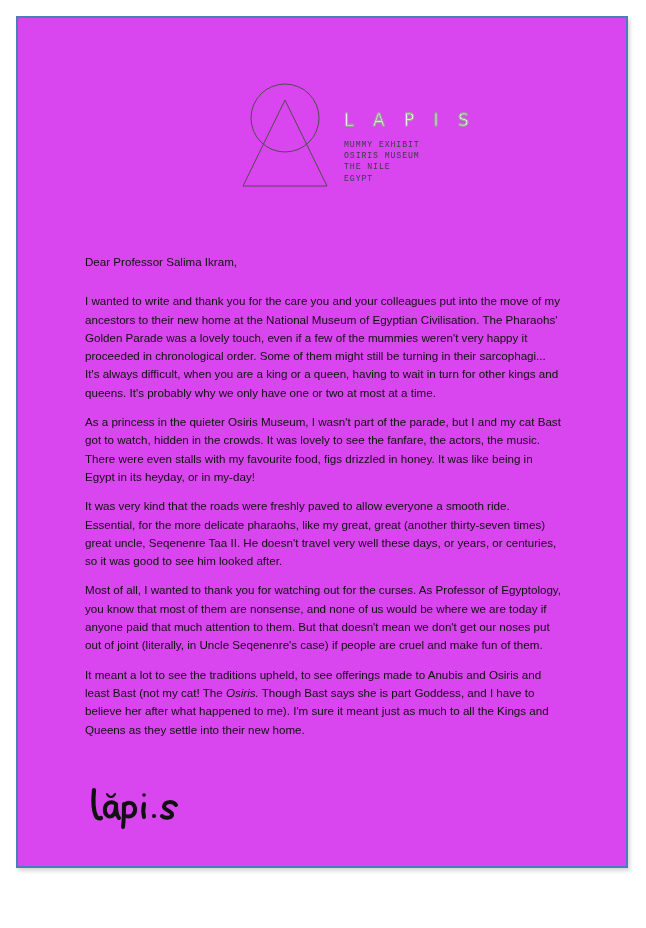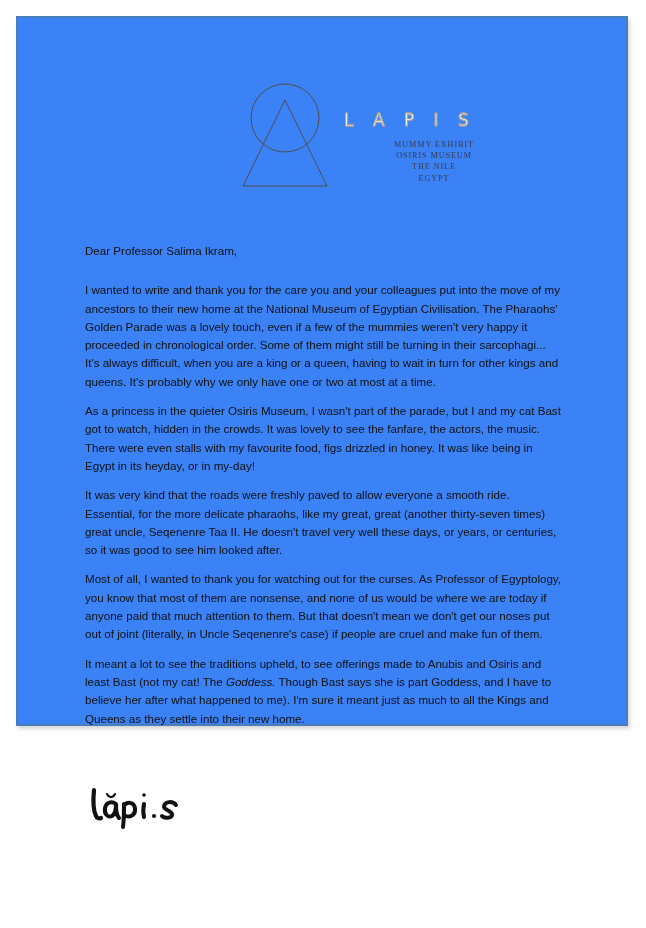--- a/index.html
+++ b/index.html
@@ -13,22 +13,22 @@
     height: 928px;
     overflow: hidden;
     font-family: "Liberation Sans", sans-serif;
   }
 
   #page {
     position: absolute;
     left: 16px;
     top: 16px;
     width: 612px;
-    height: 710px;
-    background: #3b82f6;
+    height: 852px;
+    background: #d946ef;
     border: 2px solid #4a7ebb;
     box-sizing: border-box;
     box-shadow: 2px 3px 4px rgba(0,0,0,0.16);
   }
 
   
   .letterhead {
     position: absolute;
     left: 0;
     top: 58px;
@@ -57,45 +57,44 @@
     color: #ffffff;
     -webkit-text-stroke: 0.8px #9a9a9a;
     text-shadow:
       -0.7px 0 #9a9a9a, 0.7px 0 #9a9a9a,
       0 -0.7px #9a9a9a, 0 0.7px #9a9a9a;
     line-height: 1;
     margin: 0 0 10px 0;
     white-space: nowrap;
   }
   .brand-lines {
-    font-family: Liberation Serif, serif;
+    font-family: Liberation Mono, monospace;
     font-size: 8.2px;
     letter-spacing: 0.9px;
     color: #3b3b46;
     line-height: 11.2px;
     font-variant: small-caps;
     text-transform: uppercase;
-    text-align: center;
   }
   .brand-lines div { white-space: nowrap; }
 
   
   .letter {
     position: absolute;
     left: 67px;
     top: 224px;
     width: 478px;
     font-family: "Liberation Sans", sans-serif;
     font-size: 11.6px;
     line-height: 18.3px;
     color: #101010;
     text-align: left;
   }
   .letter p {
-    margin: 0 0 11px 0;
+    margin: 11px 0 11px 0;
   }
   .letter p.salutation {
     margin-bottom: 21px;
   }
   .letter p.intro {
     margin-bottom: 16px;
   }
   .letter em { font-style: italic; }
 
   
@@ -137,21 +136,21 @@
   <div class="letter">
 
     <p class="salutation">Dear Professor Salima Ikram,</p>
 
 
     <p>I wanted to write and thank you for the care you and your colleagues put into the move of my ancestors to their new home at the National Museum of Egyptian Civilisation. The Pharaohs' Golden Parade was a lovely touch, even if a few of the mummies weren't very happy it proceeded in chronological order. Some of them might still be turning in their sarcophagi... It's always difficult, when you are a king or a queen, having to wait in turn for other kings and queens. It's probably why we only have one or two at most at a time.</p>
     <p>As a princess in the quieter Osiris Museum, I wasn't part of the parade, but I and my cat Bast got to watch, hidden in the crowds. It was lovely to see the fanfare, the actors, the music. There were even stalls with my favourite food, figs drizzled in honey. It was like being in Egypt in its heyday, or in my-day!</p>
     <p>It was very kind that the roads were freshly paved to allow everyone a smooth ride. Essential, for the more delicate pharaohs, like my great, great (another thirty-seven times) great uncle, Seqenenre Taa II. He doesn't travel very well these days, or years, or centuries, so it was good to see him looked after.</p>
     <p>Most of all, I wanted to thank you for watching out for the curses. As Professor of Egyptology, you know that most of them are nonsense, and none of us would be where we are today if anyone paid that much attention to them. But that doesn't mean we don't get our noses put out of joint (literally, in Uncle Seqenenre's case) if people are cruel and make fun of them.</p>
 
-    <p><span>It meant a lot to see the traditions upheld, to see offerings made to Anubis and Osiris and least Bast (not my cat! The </span><em>Goddess.</em><span> Though Bast says she is part Goddess, and I have to believe her after what happened to me). I'm sure it meant just as much to all the Kings and Queens as they settle into their new home.</span></p>
+    <p><span>It meant a lot to see the traditions upheld, to see offerings made to Anubis and Osiris and least Bast (not my cat! The </span><em>Osiris.</em><span> Though Bast says she is part Goddess, and I have to believe her after what happened to me). I'm sure it meant just as much to all the Kings and Queens as they settle into their new home.</span></p>
 
 
   </div>
 
   <div class="signature">
     <svg width="110" height="52" viewBox="0 0 110 52" xmlns="http://www.w3.org/2000/svg">
       <g fill="none" stroke="#111111" stroke-linecap="round" stroke-linejoin="round">
 
         <path d="M8 10 C7 20, 7 30, 10 36 C11 38, 13 39, 15 38" stroke-width="4.2"></path>
 

